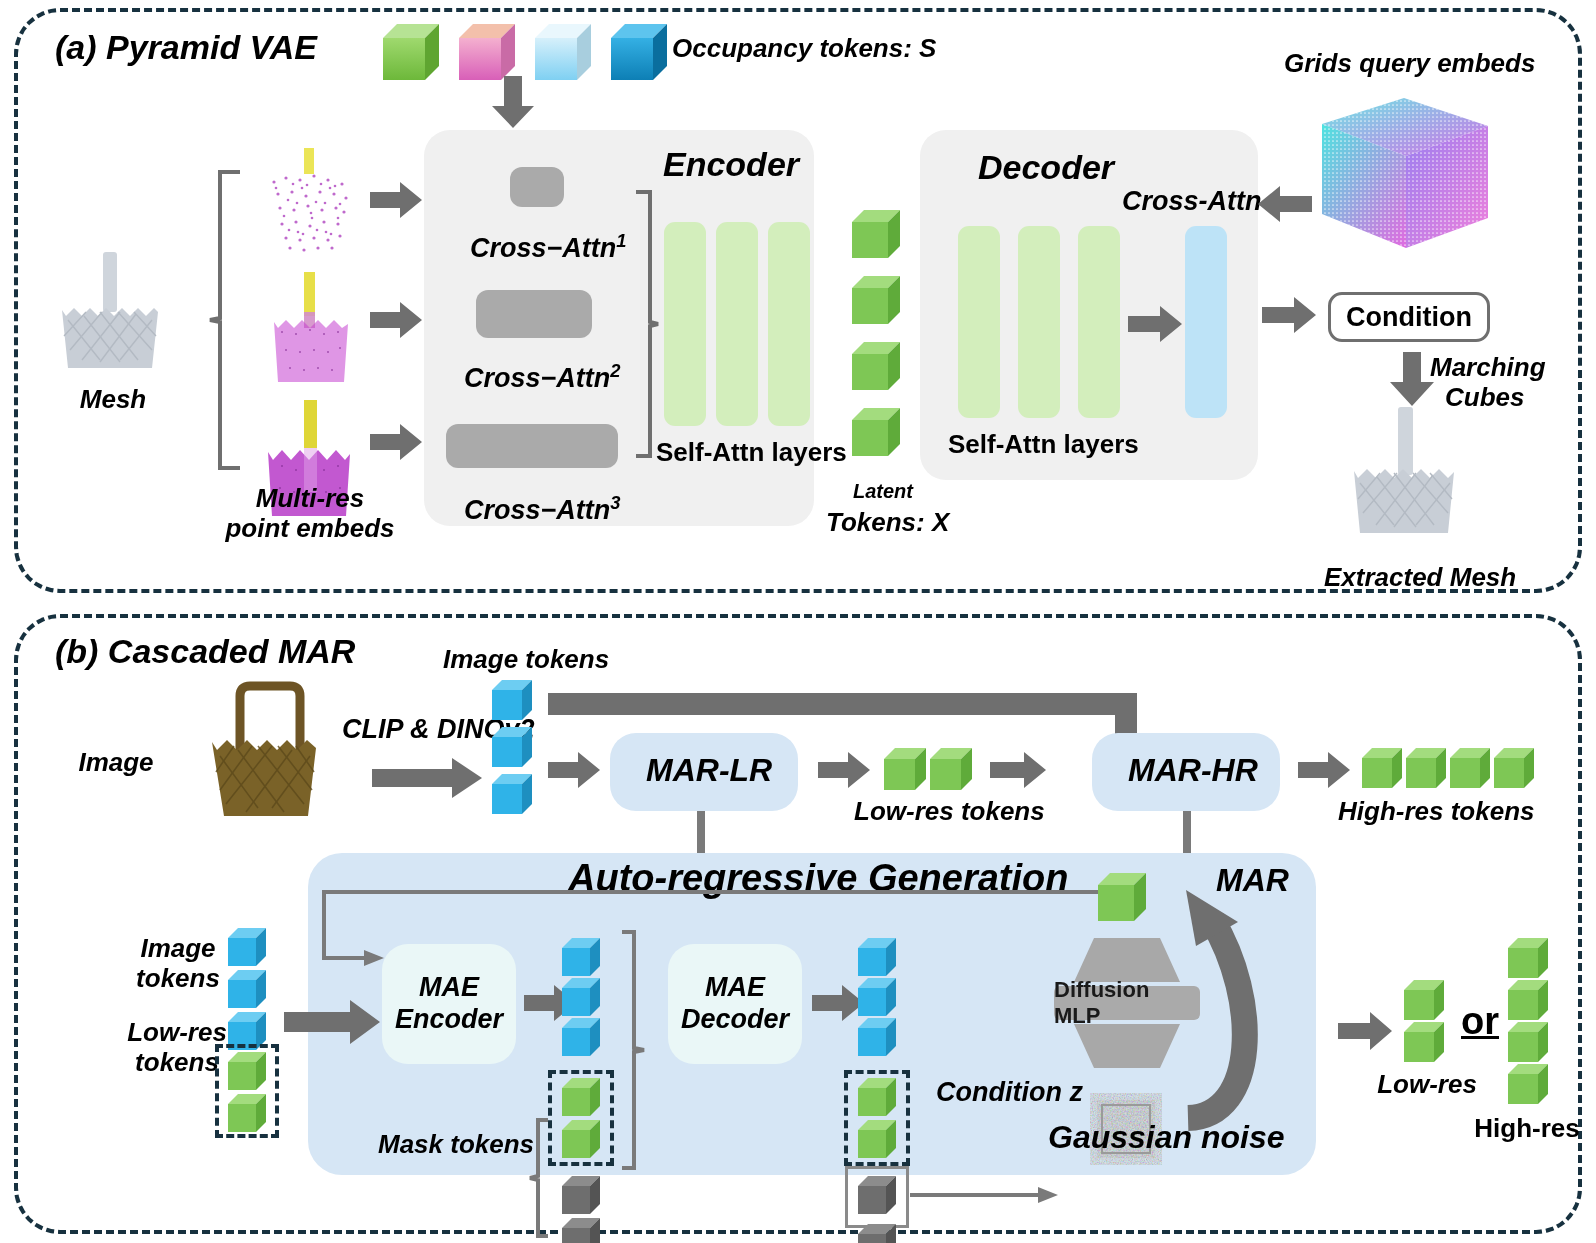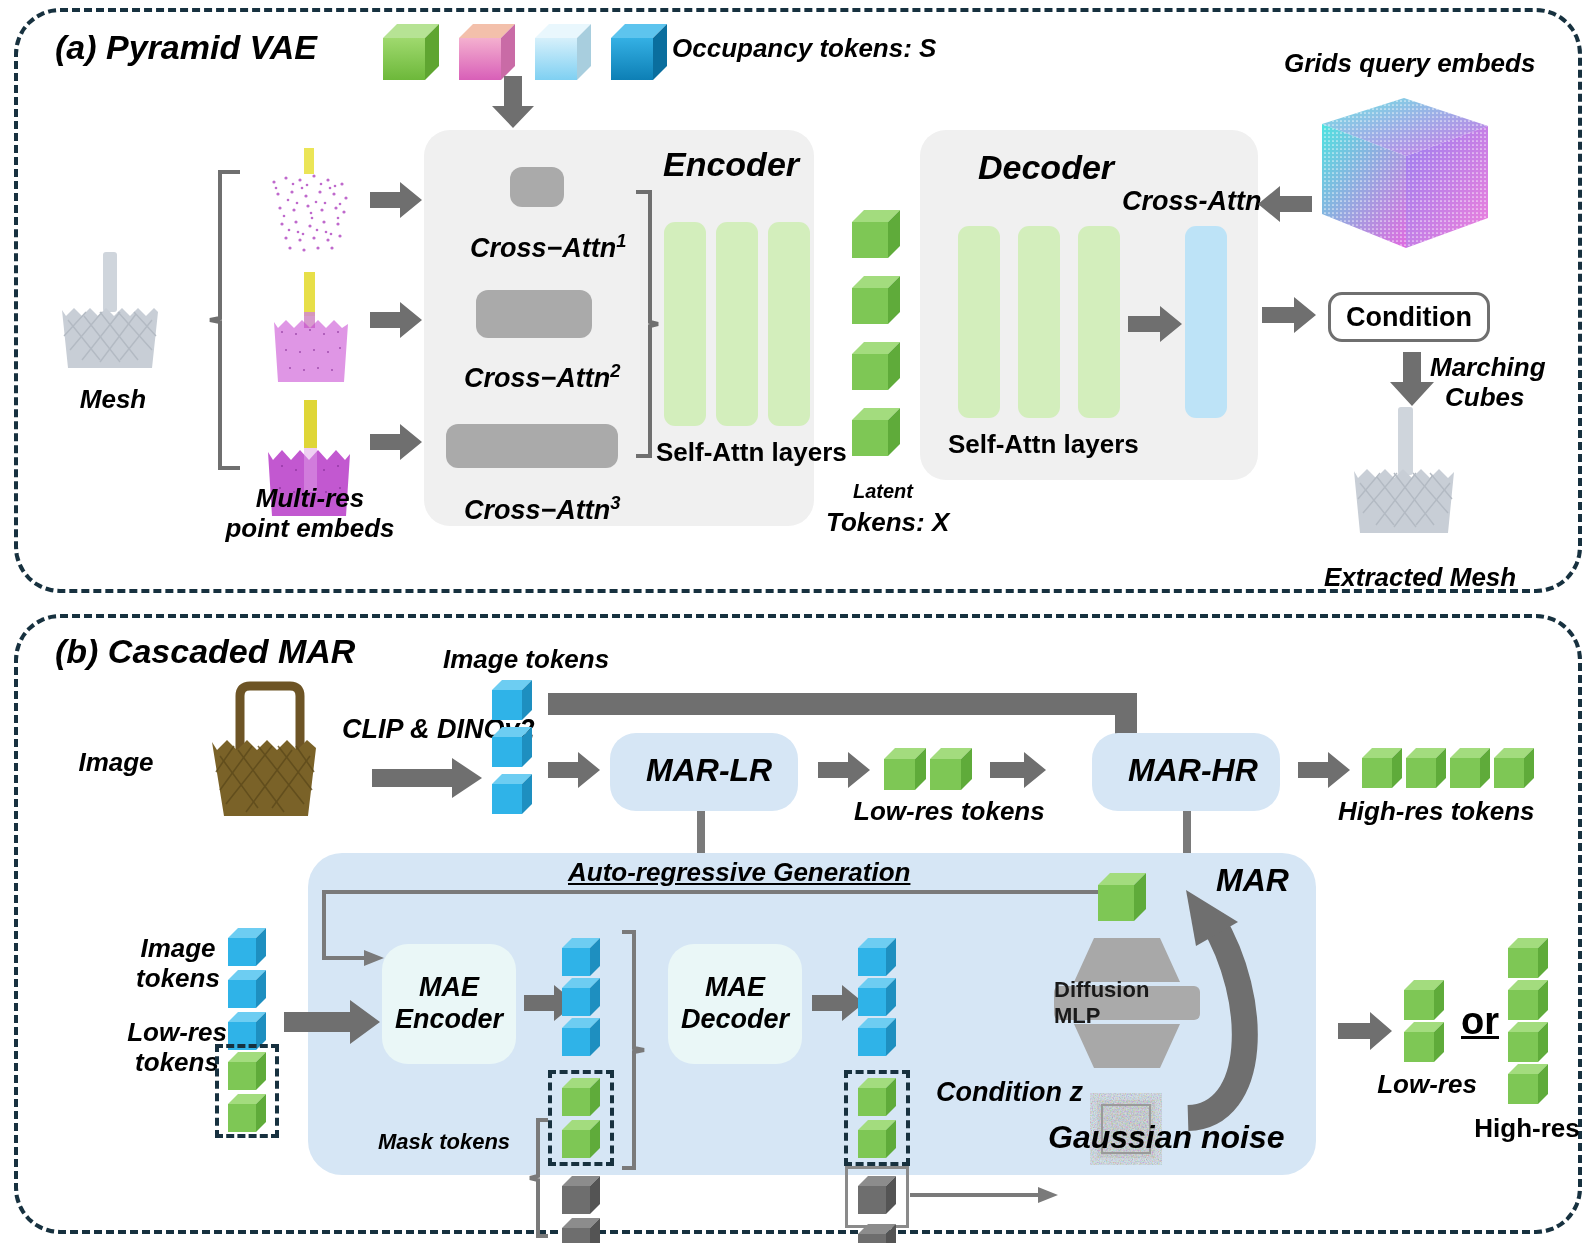--- a/index.html
+++ b/index.html
@@ -534,21 +534,21 @@
       <polygon points="0,10 10,0 40,0 30,10" fill="#a3dc7e"></polygon>
       <polygon points="30,10 40,0 40,30 30,40" fill="#5fab3a"></polygon>
     </svg>
 </div>
 <div class="ttl" style="left:1338px; top:796px; font-size:26px;">High-res tokens</div>
 
 <div class="line" style="left:697px; top:811px; width:8px; height:44px;"></div>
 <div class="line" style="left:1183px; top:811px; width:8px; height:44px;"></div>
 
 <div class="rbox" style="left:308px; top:853px; width:1008px; height:322px; background:#d6e6f5; border-radius:34px;"></div>
-<div class="ttl" style="left:568px; top:857px; font-size:26px;text-decoration:underline;">Auto-regressive Generation</div>
+<div class="ttl" style="left:568px; top:857px; font-size:38px;">Auto-regressive Generation</div>
 <div class="ttl" style="left:1216px; top:862px; font-size:32px;">MAR</div>
 
 <div style="position:absolute; left:316px; top:888px; width:800px; height:84px;">
   <svg width="800" height="84" viewBox="0 0 800 84">
     <path d="M798,4 L8,4 L8,70 L54,70" stroke="#7a7a7a" stroke-width="4" fill="none"></path>
     <polygon points="48,62 68,70 48,78" fill="#7a7a7a"></polygon>
   </svg>
 </div>
 
 <div class="lbl" style="left:118px; top:934px; width:120px; font-size:26px;">Image</div>
@@ -653,21 +653,21 @@
     </svg>
 </div>
 <div class="cube" style="left:562px; top:1218px; width:38px; height:38px;">
   <svg width="38" height="38" viewBox="0 0 38 38">
       <polygon points="0,10 28,10 28,38 0,38" fill="#6e6e6e"></polygon>
       <polygon points="0,10 10,0 38,0 28,10" fill="#8c8c8c"></polygon>
       <polygon points="28,10 38,0 38,28 28,38" fill="#545454"></polygon>
     </svg>
 </div>
 
-<div class="ttl" style="left:378px; top:1129px; font-size:22px;">Mask tokens</div>
+<div class="ttl" style="left:378px; top:1129px; font-size:26px;">Mask tokens</div>
 <div class="brk" style="left:528px; top:1118px; width:22px; height:120px;">
   <svg width="22" height="120" viewBox="0 0 22 120">
       <path d="M20,2 L10,2 L10,58 L2,60 L10,62 L10,118 L20,118" stroke="#7a7a7a" stroke-width="4" fill="none"></path>
     </svg>
 </div>
 
 <div class="brk" style="left:620px; top:930px; width:26px; height:240px;">
   <svg width="26" height="240" viewBox="0 0 26 240">
       <path d="M2,2 L14,2 L14,118 L24,120 L14,122 L14,238 L2,238" stroke="#7a7a7a" stroke-width="4" fill="none"></path>
     </svg>

